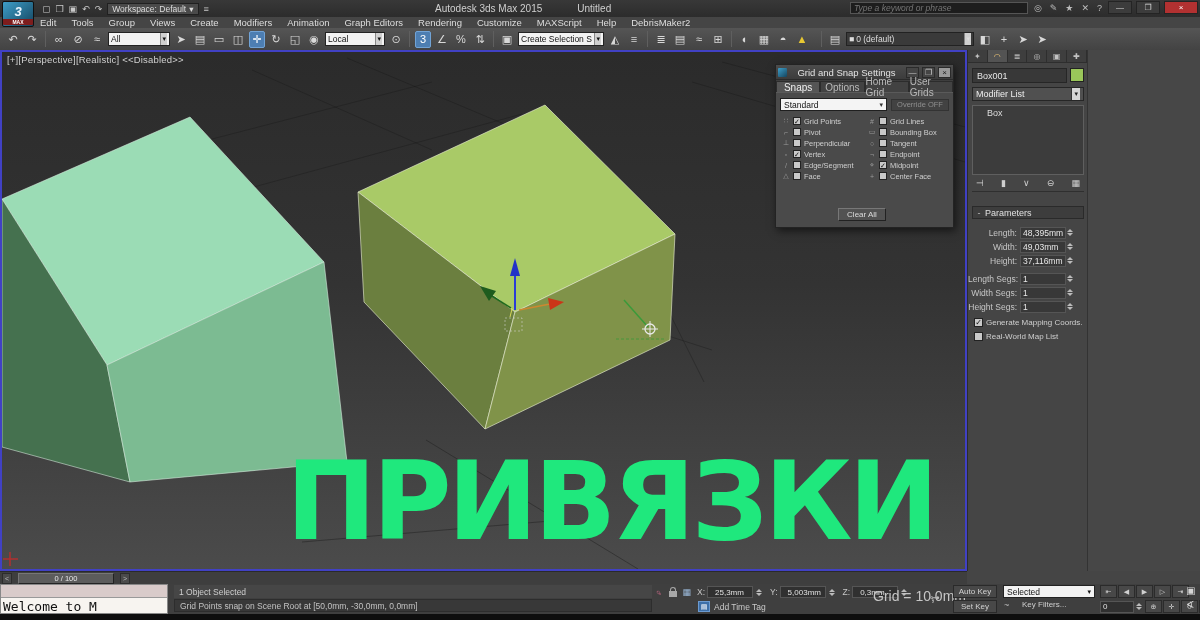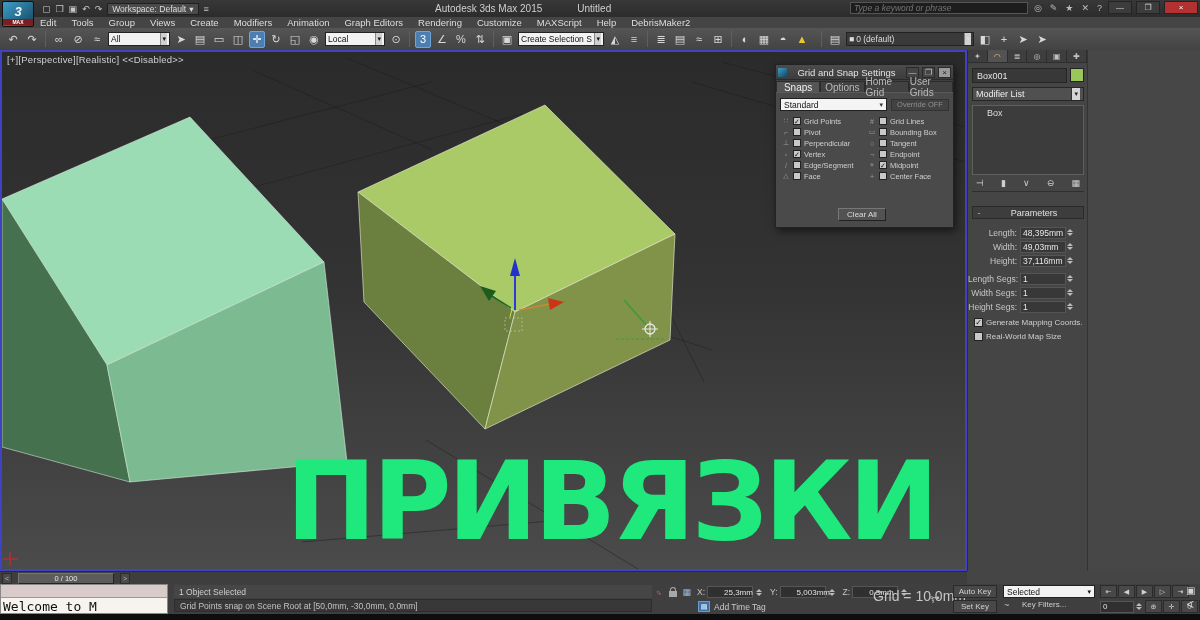--- a/index.html
+++ b/index.html
@@ -50,21 +50,21 @@
   #objname{flex:1;background:#383838;border:1px solid #262626;color:#e6e6e6;font-size:9px;display:flex;align-items:center;padding:0 4px;}
   #objswatch{width:14px;height:14px;border:1px solid #222;}
   #modlist{position:absolute;left:4px;top:37px;width:112px;height:14px;background:#505050;border:1px solid #262626;display:flex;align-items:center;font-size:9px;color:#eee;padding:0 3px;}
   #modlist .arr{margin-left:auto;background:#d6d6d6;color:#222;font-size:7px;height:100%;display:flex;align-items:center;padding:0 2px;border-left:1px solid #333;}
   #stack{position:absolute;left:4px;top:55px;width:112px;height:70px;background:#3c3c3c;border:1px solid #5f5f5f;}
   .stackitem{padding:2px 4px 0 14px;font-size:9px;color:#ddd;}
   #stacktools{position:absolute;left:4px;top:128px;width:112px;height:14px;display:flex;justify-content:space-between;padding:0 4px;border-bottom:1px solid #2f2f2f;}
   #stacktools span{font-size:9px;color:#cfcfcf;}
   #rollout{position:absolute;left:4px;top:156px;width:112px;height:13px;background:#3d3d3d;border:1px solid #2a2a2a;display:flex;align-items:center;font-size:9px;color:#e0e0e0;}
   #rollout .minus{width:12px;text-align:center;color:#bbb;}
-  #rollout .rtitle{flex:1;text-align:center;}
+  #rollout .rtitle{flex:1;}
   .prow{position:absolute;left:0;width:120px;height:13px;display:flex;align-items:center;}
   .prow .lbl{width:52px;text-align:right;font-size:8.5px;color:#c6c6c6;padding-right:3px;white-space:nowrap;}
   .prow .fld{width:46px;height:12px;background:#383838;border:1px solid #555;color:#e8e8e8;font-size:8.5px;display:flex;align-items:center;padding:0 2px;overflow:hidden;}
   .spin{width:8px;height:12px;display:flex;flex-direction:column;justify-content:center;gap:1px;margin-left:1px;}
   .spin i{width:0;height:0;border-left:3px solid transparent;border-right:3px solid transparent;}
   .spin .up{border-bottom:3px solid #bbb;}
   .spin .dn{border-top:3px solid #bbb;}
   .chkrow{position:absolute;left:6px;width:114px;display:flex;align-items:center;gap:3px;font-size:8px;color:#cfcfcf;white-space:nowrap;}
   .cb{width:9px;height:9px;background:#c9c9c9;border:1px solid #222;display:flex;align-items:center;justify-content:center;font-size:8px;color:#111;line-height:1;}
 
@@ -101,21 +101,21 @@
   #listener{position:absolute;left:0;top:0;width:168px;height:30px;border:1px solid #888;}
   #listener .pink{height:13px;background:#d9cbca;border-bottom:1px solid #999;}
   #listener .white{height:15px;background:#f7f4f0;color:#111;font-family:"DejaVu Sans Mono","Liberation Mono",monospace;font-size:13px;padding:1px 2px;white-space:nowrap;overflow:hidden;}
   .statband{position:absolute;left:174px;width:478px;height:13px;background:#464646;display:flex;align-items:center;padding:0 5px;font-size:8.5px;color:#cfcfcf;white-space:nowrap;}
   #prompt{top:15px;background:#383838;border:1px solid #2d2d2d;color:#c2c2c2;}
   #midicons{position:absolute;left:655px;top:2px;display:flex;align-items:center;gap:6px;}
   #keyicon{color:#d06a8a;font-size:10px;transform:rotate(-45deg);}
   .lockic{width:8px;height:6px;background:#a8a8a8;position:relative;margin-top:4px;}
   .lockic:before{content:"";position:absolute;top:-4px;left:1px;width:4px;height:4px;border:1.5px solid #a8a8a8;border-bottom:none;border-radius:3px 3px 0 0;}
   .coordfld{display:flex;align-items:center;gap:2px;font-size:8.5px;color:#c6c6c6;}
-  .coordfld .fld2{width:46px;height:12px;background:#303030;border:1px solid #555;color:#e0e0e0;font-size:8px;display:flex;align-items:center;padding:0 16px;}
+  .coordfld .fld2{width:46px;height:12px;background:#303030;border:1px solid #555;color:#e0e0e0;font-size:8px;display:flex;align-items:center;padding:0 7px;}
   #gridlabel{position:absolute;left:873px;top:4px;font-size:14px;color:#c6c6c6;}
   #timetag{position:absolute;left:698px;top:17px;display:flex;align-items:center;gap:4px;font-size:8.5px;color:#c9c9c9;}
   #timetag .blueic{width:12px;height:11px;background:#3d6fa8;border:1px solid #6b9ad0;color:#fff;font-size:7px;display:flex;align-items:center;justify-content:center;}
   #caddy{position:absolute;left:930px;top:8px;color:#bbb;font-size:10px;}
   .keybtn{position:absolute;width:44px;height:13px;background:#484848;border:1px solid #2a2a2a;color:#d2d2d2;font-size:8px;display:flex;align-items:center;justify-content:center;}
   #keymode{position:absolute;left:1003px;top:1px;width:92px;height:13px;background:#f2f2f2;border:1px solid #222;color:#111;font-size:8.5px;display:flex;align-items:center;padding:0 3px;}
   #keymode .arr{margin-left:auto;font-size:7px;}
   #keyfilters{position:absolute;left:1022px;top:16px;font-size:8px;color:#cfcfcf;}
   #curveic{position:absolute;left:1004px;top:16px;color:#bbb;font-size:9px;}
   #playrow{position:absolute;left:1100px;top:1px;display:flex;gap:1px;}
@@ -381,21 +381,21 @@
       <div class="chkrow" style="top:268px">
         <span class="cb">
             <span>✓</span>
           </span>
         <span>Generate Mapping Coords.</span>
       </div>
       <div class="chkrow" style="top:282px">
         <span class="cb">
             <span></span>
           </span>
-        <span>Real-World Map Size</span>
+        <span>Real-World Map List</span>
       </div>
     </div>
   </div>
 
   <div id="dialog">
     <div id="dlgtitle">
       <span id="dlglogo"></span>
       <span class="ttl">Grid and Snap Settings</span>
       <span class="dlgbtn">—</span>
       <span class="dlgbtn">❐</span>

